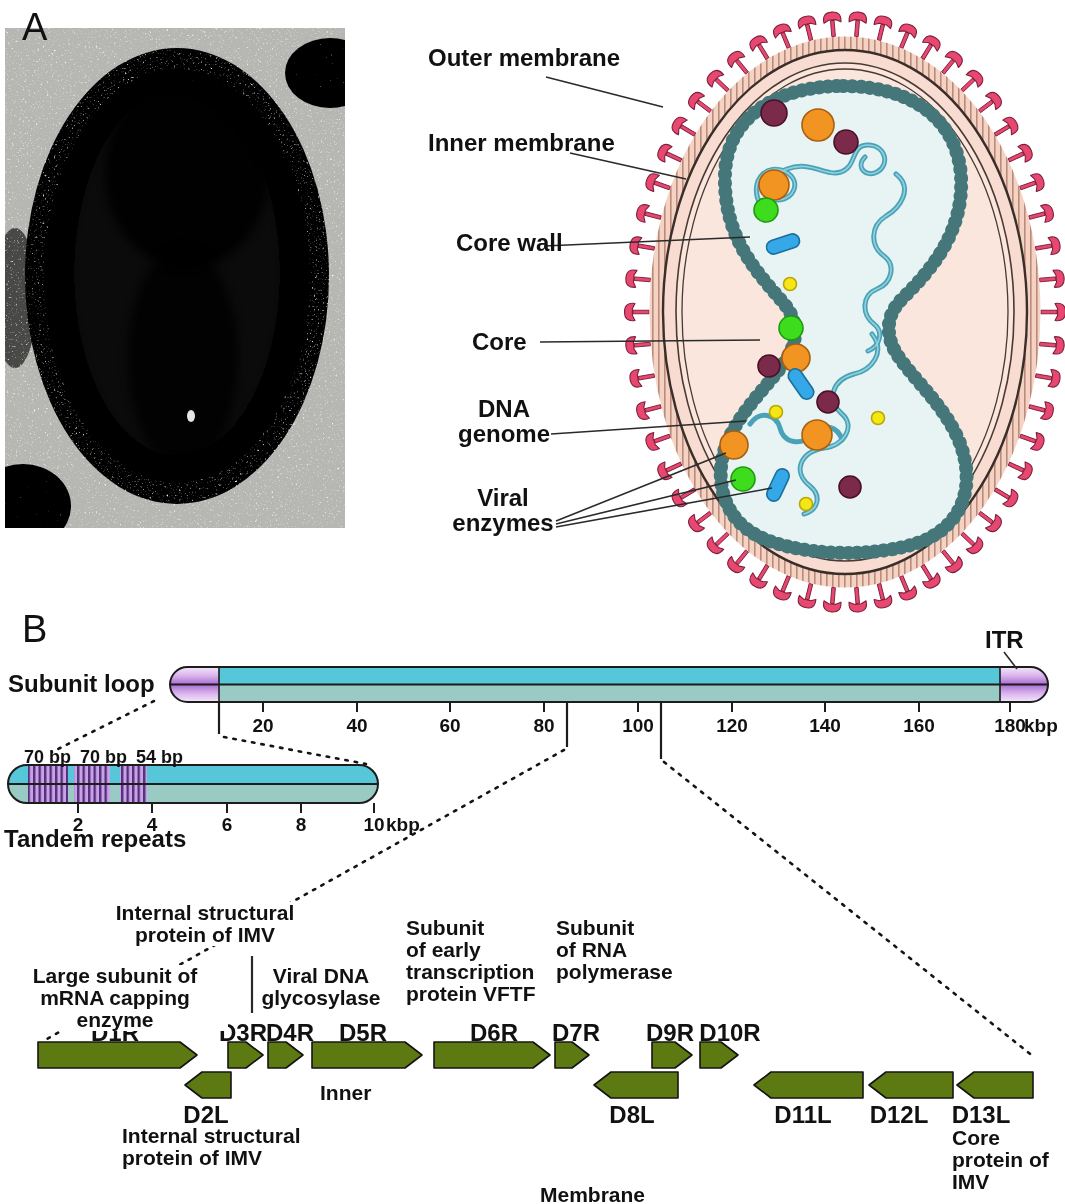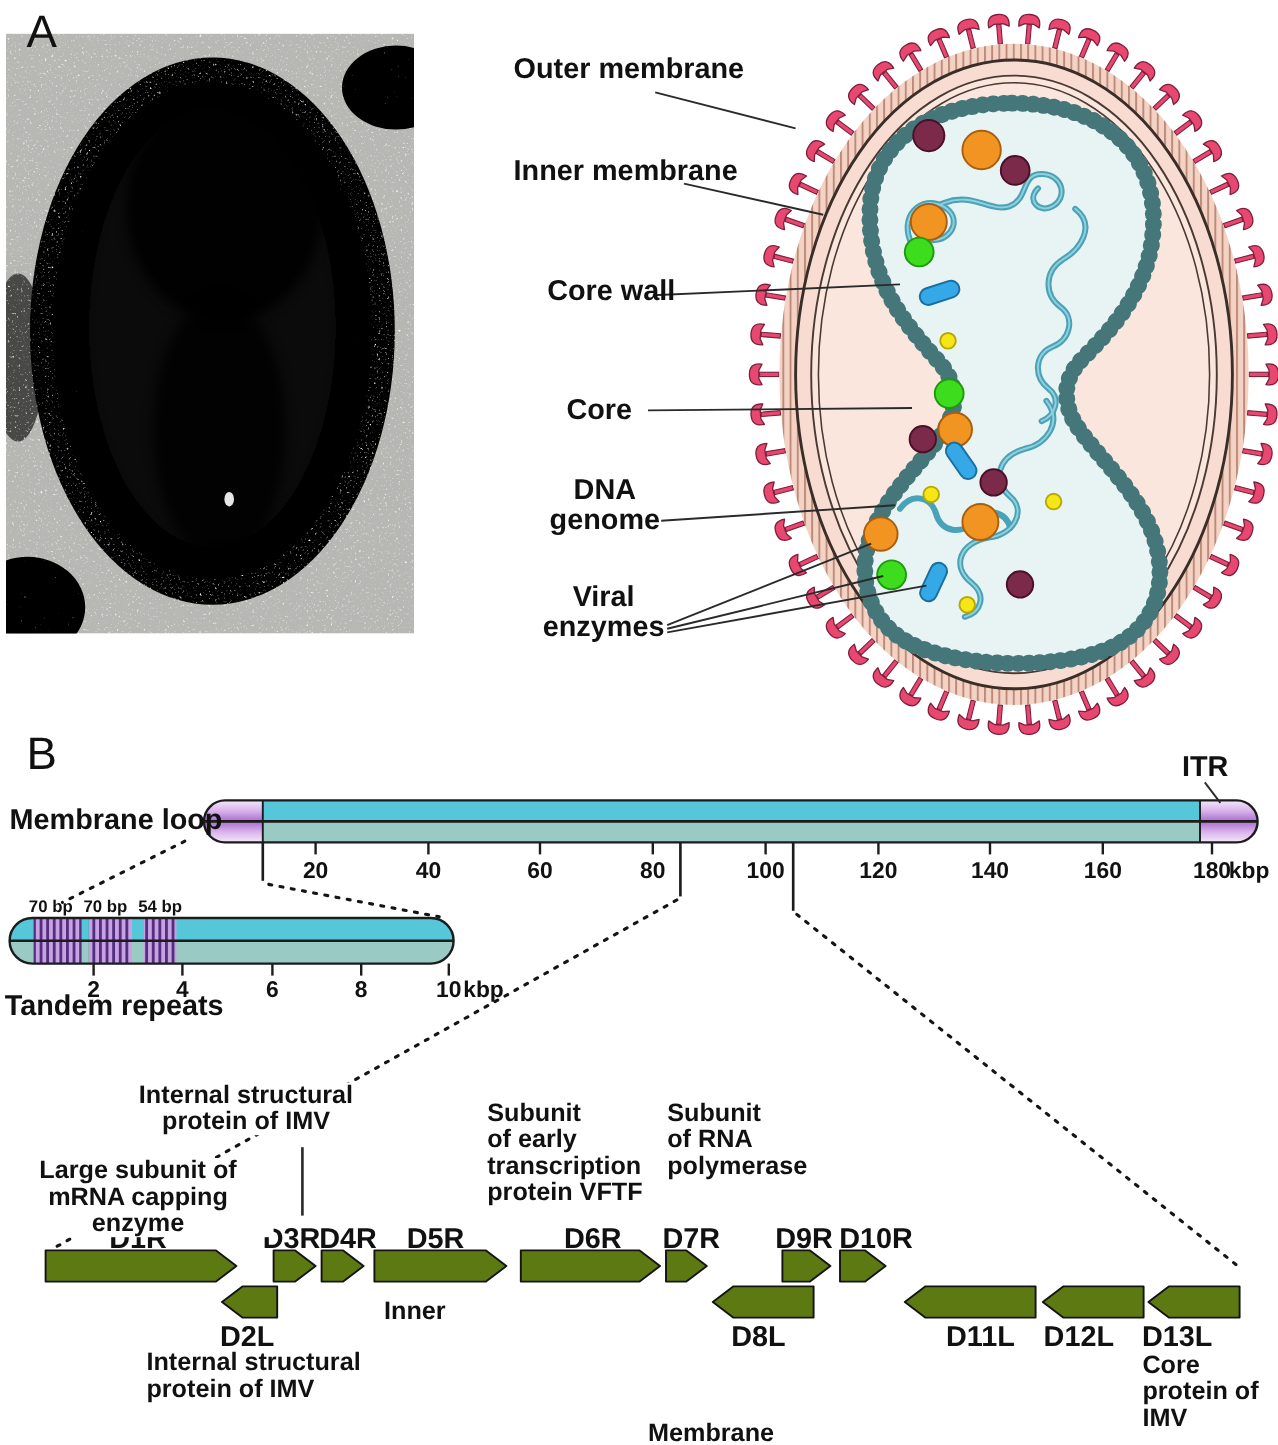--- a/index.html
+++ b/index.html
@@ -5,21 +5,21 @@
   html,body{margin:0;padding:0;background:#ffffff;}
   #page{position:relative;width:1065px;height:1204px;background:#ffffff;overflow:hidden;
         font-family:"Liberation Sans","DejaVu Sans",sans-serif;}
   .panel-letter{position:absolute;font-size:38px;font-weight:400;color:#111;}
   .lbl{position:absolute;font-weight:700;color:#111;white-space:pre-line;line-height:1.05;}
   .lbl.s24{font-size:24px;text-align:right;}
   .lbl.s21{font-size:21px;line-height:22px;}
   .lbl.center{text-align:center;}
   .lbl.mask{background:#ffffff;}
   .genename{position:absolute;font-weight:700;font-size:24px;color:#111;transform:translateX(-50%);}
-  .rep-units{position:absolute;left:24px;top:747px;font-weight:700;font-size:14px;color:#111;display:flex;gap:9px;}
+  .rep-units{position:absolute;left:24px;top:747px;font-weight:700;font-size:18px;color:#111;display:flex;gap:9px;}
   svg{position:absolute;}
   #em-svg{left:5px;top:28px;z-index:1;}
   #virus-svg{left:610px;top:4px;z-index:1;}
   #overlay-svg{left:0;top:0;z-index:5;pointer-events:none;}
   .zlab{z-index:10;}
   text{font-family:"Liberation Sans","DejaVu Sans",sans-serif;font-weight:700;fill:#111;}
 </style>
 </head>
 <body>
 
@@ -359,21 +359,21 @@
   <div class="lbl s24 zlab" style="left:428px;top:130px;">Inner membrane</div>
   <div class="lbl s24 zlab" style="left:456px;top:230px;">Core wall</div>
   <div class="lbl s24 zlab" style="left:472px;top:329px;">Core</div>
   <div class="lbl s24 center zlab" style="left:448px;top:396px;width:112px;">DNA
 genome</div>
   <div class="lbl s24 center zlab" style="left:444px;top:485px;width:118px;">Viral
 enzymes</div>
 
   <div class="panel-letter zlab" style="left:22px;top:608px;">B</div>
 
-  <div class="lbl s24 zlab" style="left:8px;top:671px;">Membrane loop</div>
+  <div class="lbl s24 zlab" style="left:8px;top:671px;">Subunit loop</div>
   <div class="lbl s24 zlab" style="left:985px;top:627px;">ITR</div>
 
   <div class="rep-units zlab">
     <span>70 bp</span>
     <span>70 bp</span>
     <span>54 bp</span>
   </div>
   <div class="lbl s24 zlab" style="left:4px;top:826px;">Tandem repeats</div>
 
   <svg id="overlay-svg" width="1065" height="1204" viewBox="0 0 1065 1204">
@@ -508,28 +508,30 @@
   <div class="genename zlab" style="left:115px;top:1019px;">D1R</div>
   <div class="genename zlab" style="left:243px;top:1019px;">D3R</div>
   <div class="genename zlab" style="left:290px;top:1019px;">D4R</div>
   <div class="genename zlab" style="left:363px;top:1019px;">D5R</div>
   <div class="genename zlab" style="left:494px;top:1019px;">D6R</div>
   <div class="genename zlab" style="left:576px;top:1019px;">D7R</div>
   <div class="genename zlab" style="left:670px;top:1019px;">D9R</div>
   <div class="genename zlab" style="left:730px;top:1019px;">D10R</div>
   <div class="genename zlab" style="left:206px;top:1101px;">D2L</div>
   <div class="genename zlab" style="left:632px;top:1101px;">D8L</div>
-  <div class="genename zlab" style="left:803px;top:1101px;margin-left:14px;">D11L</div>
+  <div class="genename zlab" style="left:803px;top:1101px;">D11L</div>
   <div class="genename zlab" style="left:899px;top:1101px;">D12L</div>
   <div class="genename zlab" style="left:981px;top:1101px;">D13L</div>
 
   <div class="lbl s21 center mask zlab" style="left:112px;top:902px;width:186px;">Internal structural
 protein of IMV</div>
   <div class="lbl s21 center mask zlab" style="left:2px;top:965px;width:226px;">Large subunit of
 mRNA capping enzyme</div>
+  <div class="lbl s21 center zlab" style="left:258px;top:965px;width:126px;">Viral DNA
+glycosylase</div>
   <div class="lbl s21 zlab" style="left:406px;top:917px;">Subunit
 of early
 transcription
 protein VFTF</div>
   <div class="lbl s21 zlab" style="left:556px;top:917px;">Subunit
 of RNA
 polymerase</div>
   <div class="lbl s21 zlab" style="left:320px;top:1082px;">Inner</div>
   <div class="lbl s21 zlab" style="left:122px;top:1125px;">Internal structural
 protein of IMV</div>

